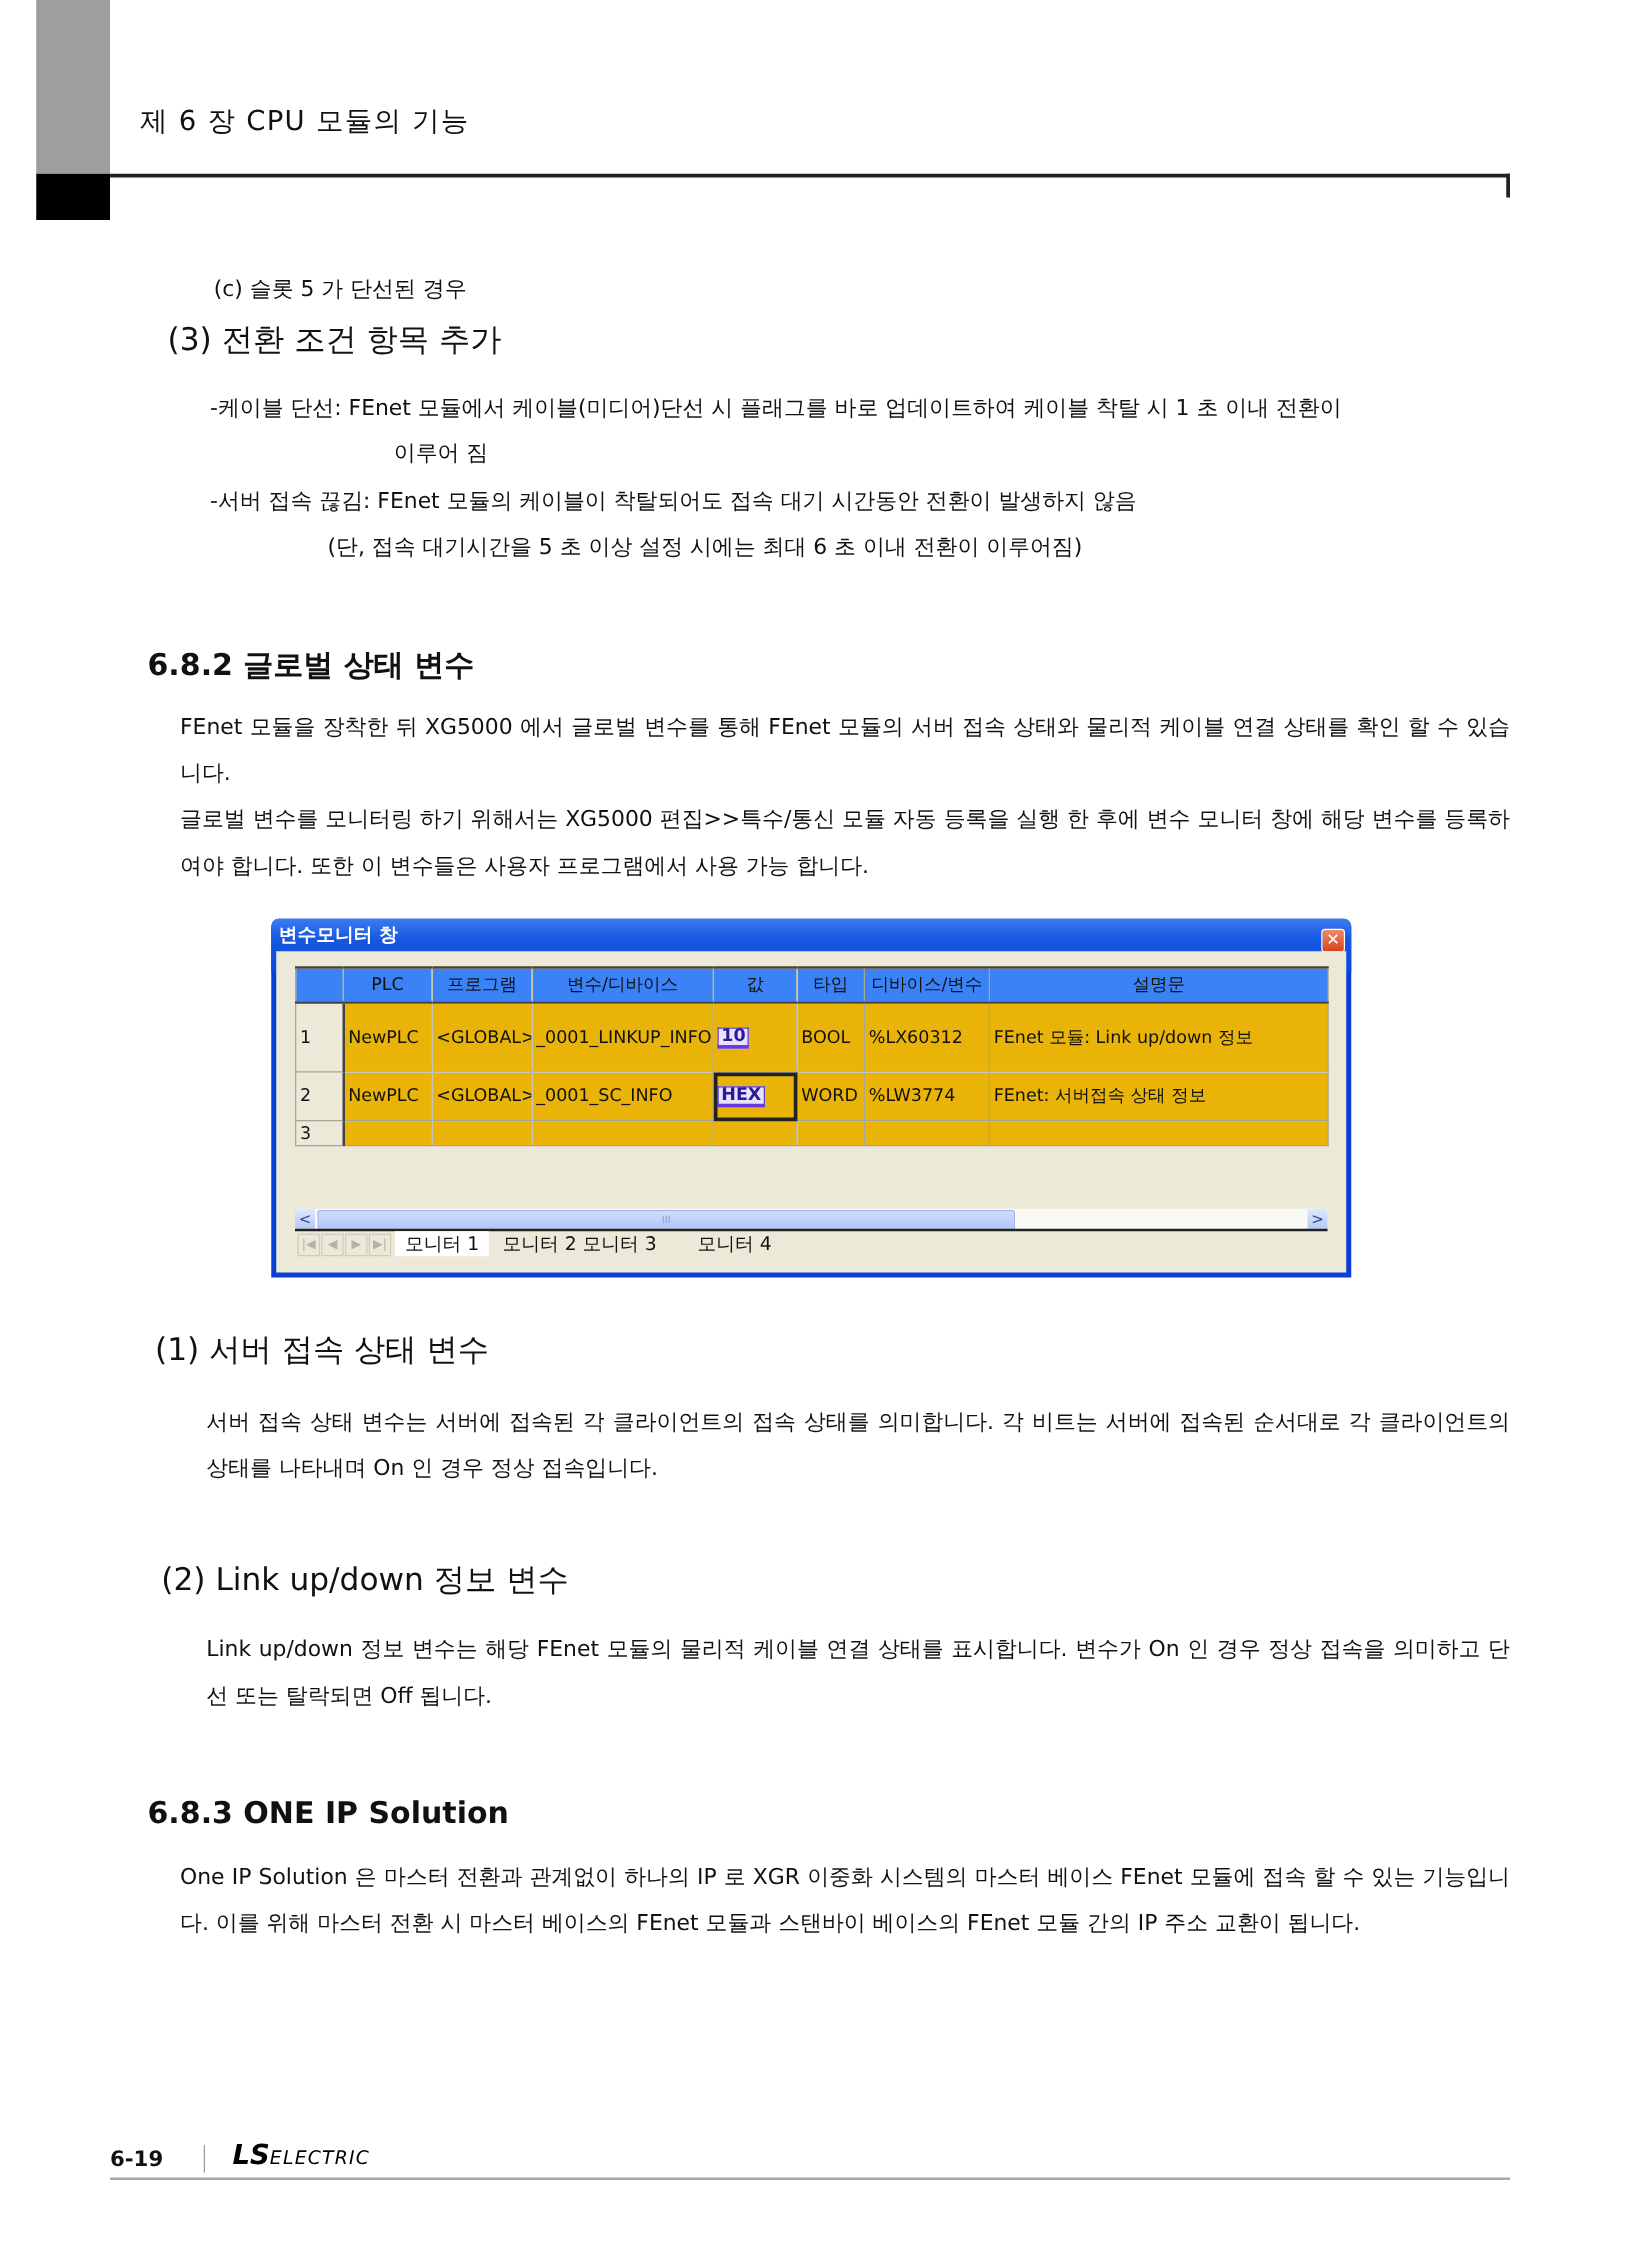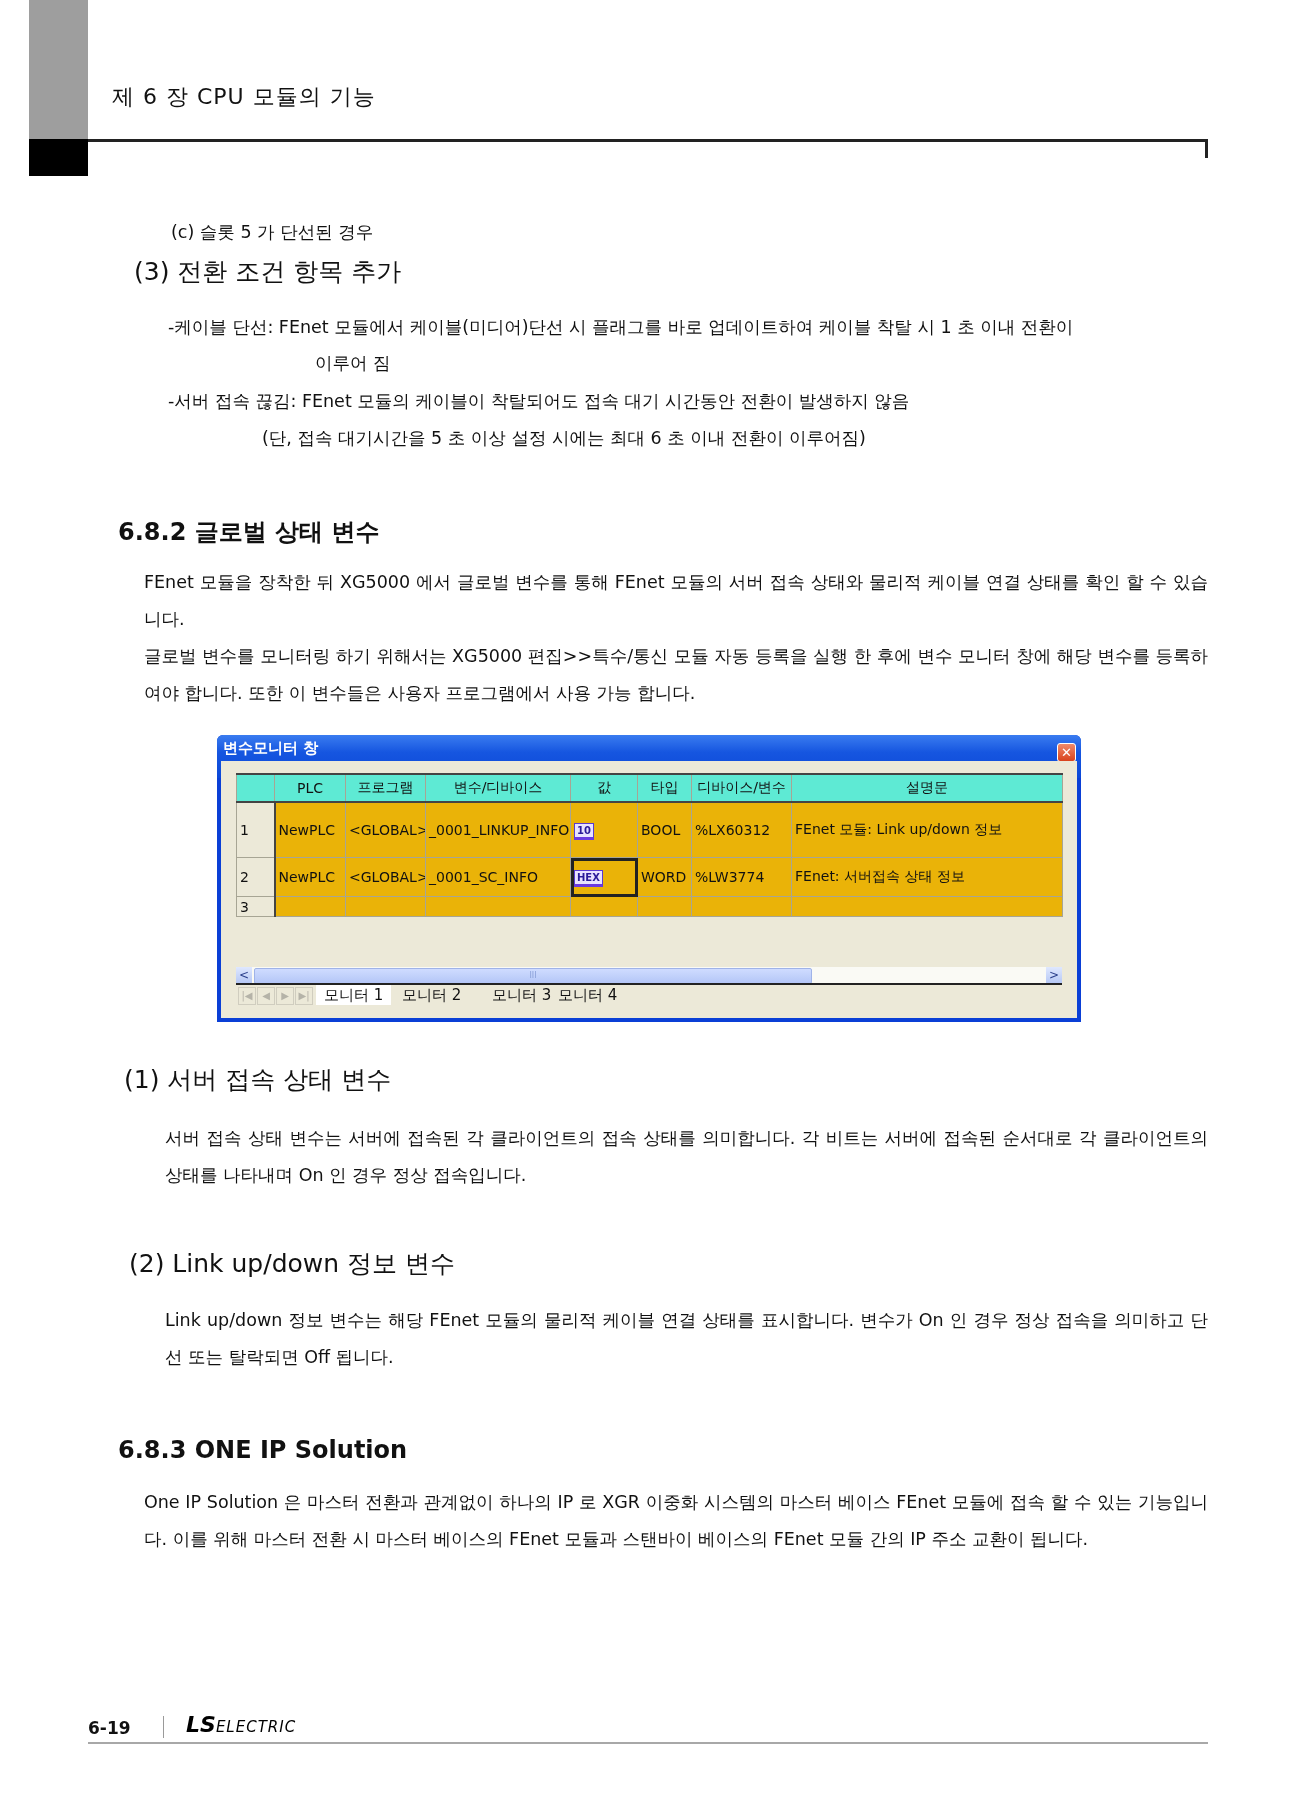--- a/index.html
+++ b/index.html
@@ -23,30 +23,30 @@
       background:linear-gradient(#3a7cf0,#1656e0 40%,#0b48d8); border-radius:6px 6px 0 0; }
   .dlg-title-text { left:6px; top:4px; color:#fff; font-weight:bold; font-size:15px; }
   .dlg-close { left:840px; top:8px; width:17px; height:17px; border-radius:3px;
       background:linear-gradient(#f08a6a,#d9421c); border:1px solid #fff; color:#fff;
       font-size:13px; line-height:17px; text-align:center; font-weight:bold; }
   .dlg-body { left:4px; top:26px; width:856px; height:257px; background:#ece9d8; }
   .grid { left:15px; top:12px; width:826px; border-collapse:collapse; font-size:14px;
           table-layout:fixed; }
   .grid th, .grid td { border:1px solid #a7a594; padding:0 3px; overflow:hidden;
           white-space:nowrap; }
-  .grid th { background:#5eead4; font-weight:normal; height:26px; border-top:2px solid #444;
+  .grid th { background:#3b82f6; font-weight:normal; height:26px; border-top:2px solid #444;
           border-bottom:2px solid #444; }
   .grid td.rn { background:#ece9d8; border-right:2px solid #444; }
   .grid td.w { background:#eab308; }
   .grid td.b { background:#eab308; }
   .r1 td { height:54px; }
   .r2 td { height:38px; }
   .r3 td { height:19px; }
   .sel { outline:3px solid #222; outline-offset:-3px; }
-  .vicon { display:inline-block; font-size:10px; font-weight:bold; color:#2a1a9a;
+  .vicon { display:inline-block; font-size:14px; font-weight:bold; color:#2a1a9a;
            border:1px solid #5a3ad0; background:#e8e2ff; padding:0 2px; line-height:13px;
            border-bottom:3px solid #6a3ae0; }
   .hscroll { left:15px; top:206px; width:826px; height:16px; background:#fafaf5; }
   .hs-left, .hs-right { top:0; width:16px; height:16px; background:linear-gradient(#dfe8ff,#b6c8f5);
        color:#2a3f8a; font-size:12px; text-align:center; line-height:16px; }
   .hs-left { left:0; } .hs-right { left:810px; }
   .hs-thumb { left:18px; top:1px; width:556px; height:14px; background:linear-gradient(#cfdcff,#b4c6f7);
        border:1px solid #9fb3e8; border-radius:2px; color:#8aa0d8; font-size:8px; text-align:center; line-height:14px; }
   .tabbar { left:15px; top:222px; width:826px; height:20px; border-top:2px solid #222; }
   .navbtn { top:2px; width:16px; height:16px; color:#b5b3a8; font-size:10px; text-align:center;
@@ -146,21 +146,21 @@
       <div class="abs hs-right"><span>&gt;</span></div>
     </div>
 
     <div class="abs tabbar">
       <div class="abs navbtn" style="left:2px;"><span>|◀</span></div>
       <div class="abs navbtn" style="left:21px;"><span>◀</span></div>
       <div class="abs navbtn" style="left:40px;"><span>▶</span></div>
       <div class="abs navbtn" style="left:59px;"><span>▶|</span></div>
       <div class="abs tab active" style="left:80px;">모니터 1</div>
       <div class="abs tab" style="left:158px;">모니터 2</div>
-      <div class="abs tab" style="left:248px;">모니터 3</div>
+      <div class="abs tab" style="left:222px;">모니터 3</div>
       <div class="abs tab" style="left:314px;">모니터 4</div>
     </div>
   </div>
 </div>
 
 <div class="abs txt sub" style="left:124px;top:1070px;">(1) 서버 접속 상태 변수</div>
 <div class="abs para" style="left:165px;top:1120px;width:1043px;">서버 접속 상태 변수는 서버에 접속된 각 클라이언트의 접속 상태를 의미합니다.  각 비트는 서버에 접속된 순서대로 각 클라이언트의 상태를 나타내며 On 인 경우 정상 접속입니다.</div>
 
 <div class="abs txt sub" style="left:129px;top:1254px;">(2) Link up/down 정보 변수</div>
 <div class="abs para" style="left:165px;top:1302px;width:1043px;">Link up/down 정보 변수는 해당 FEnet 모듈의 물리적 케이블 연결 상태를 표시합니다. 변수가 On 인 경우 정상 접속을 의미하고 단선 또는 탈락되면 Off 됩니다.</div>

